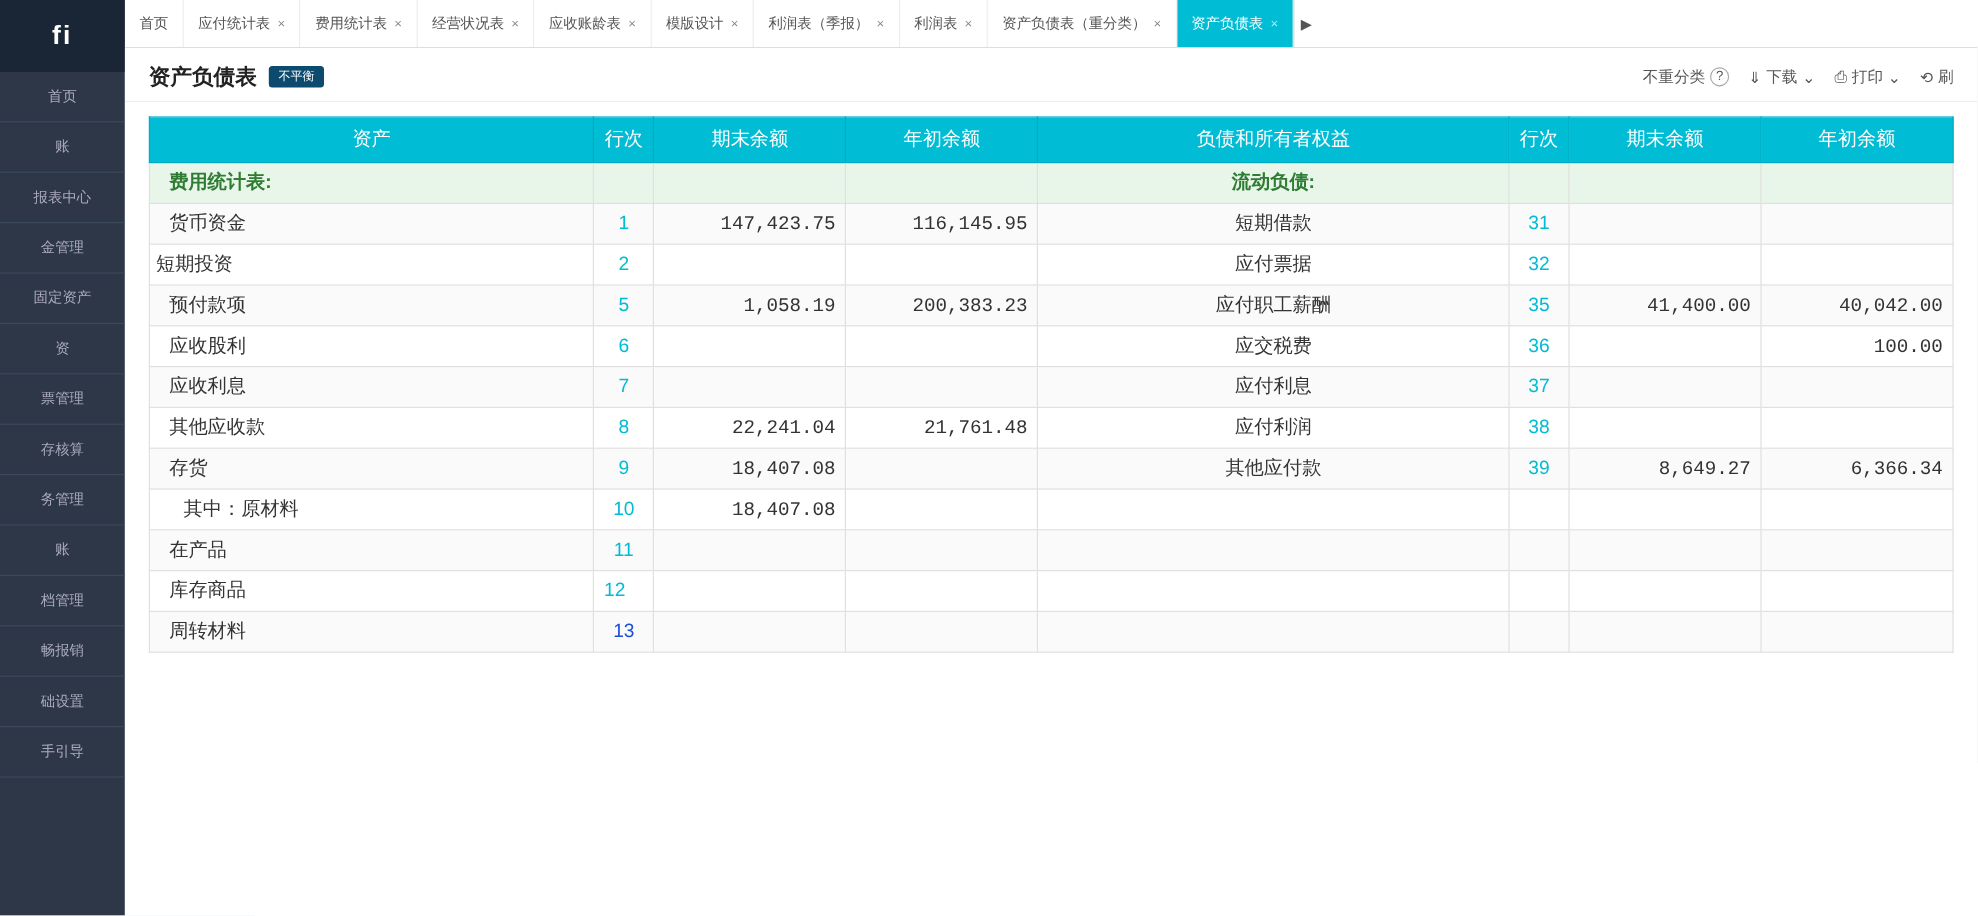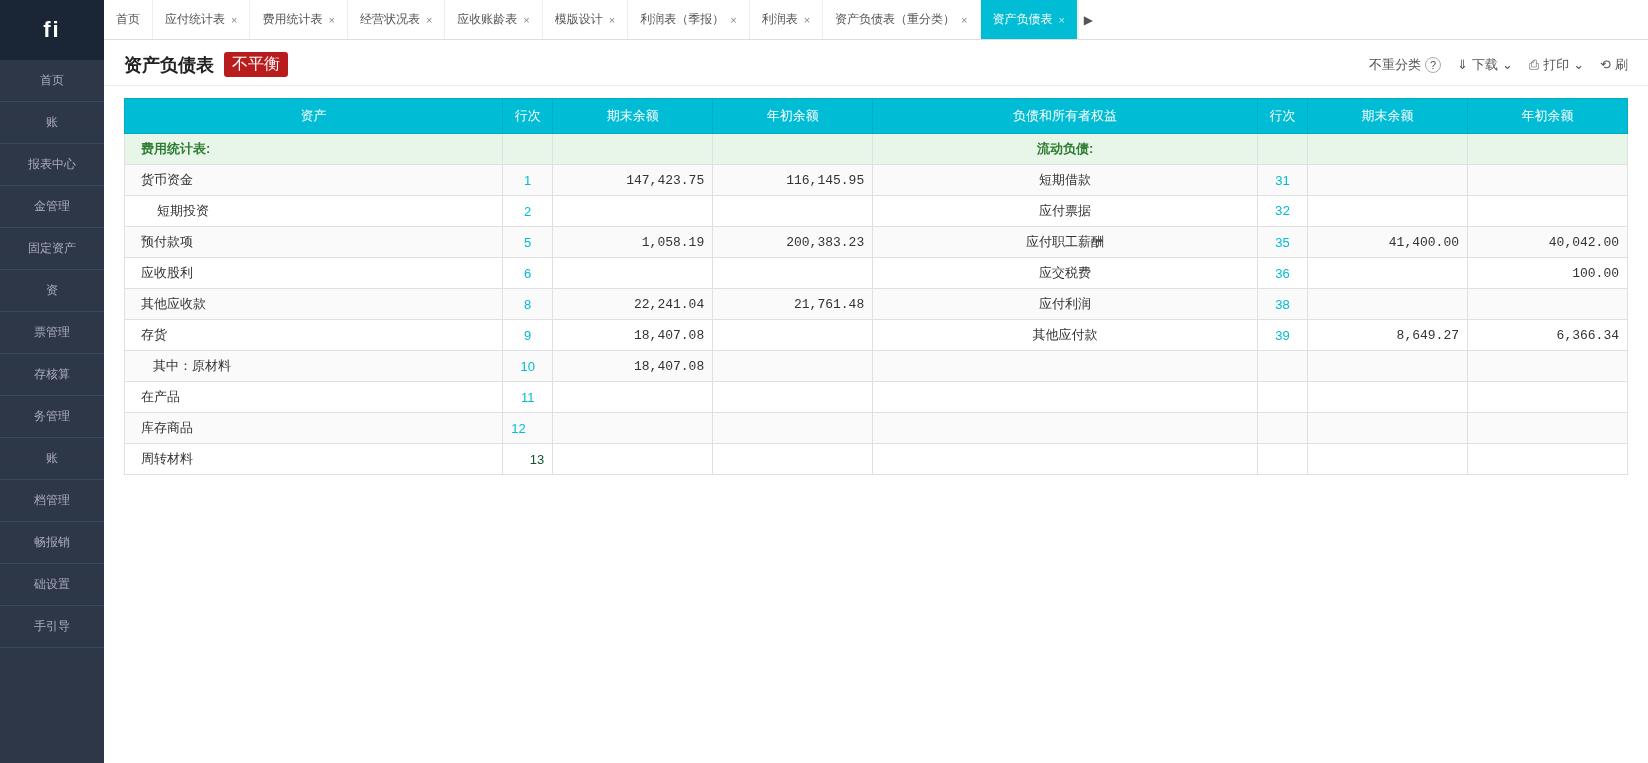--- a/index.html
+++ b/index.html
@@ -113,23 +113,23 @@
       display: flex;
       align-items: center;
       gap: 10px;
     }
     .page-title {
       font-size: 18px;
       font-weight: bold;
       color: #222;
     }
     .badge-unbalanced {
-      background: #b91c1c;
+      background: #0c4a6e;
       color: #fff;
-      font-size: 16px;
+      font-size: 10px;
       padding: 2px 8px;
       border-radius: 3px;
     }
     .header-actions {
       display: flex;
       align-items: center;
       gap: 16px;
       color: #555;
       font-size: 13px;
     }
@@ -143,21 +143,21 @@
 
     
     .table-wrapper {
       padding: 0 20px 20px 20px;
       overflow-x: auto;
     }
 
     table {
       width: 100%;
       border-collapse: collapse;
-      font-size: 13px;
+      font-size: 16px;
       margin-top: 12px;
     }
     thead tr th {
       background: #00bcd4;
       color: #fff;
       padding: 8px 6px;
       text-align: center;
       border: 1px solid #00acc1;
       font-weight: normal;
     }
@@ -321,26 +321,26 @@
       <td style="padding-left:16px">货币资金</td>
       <td style="color:#00bcd4;text-align:center;">1</td>
       <td class="num" style="text-align:right;">147,423.75</td>
       <td class="num" style="text-align:right;">116,145.95</td>
       <td>短期借款</td>
       <td style="color:#00bcd4;text-align:center;">31</td>
       <td class="num" style="text-align:right;"></td>
       <td class="num" style="text-align:right;"></td>
     </tr>
             <tr>
-      <td style="padding-left:32px">短期投资</td>
+      <td style="padding-left:5px">短期投资</td>
       <td style="color:#00bcd4;text-align:center;">2</td>
       <td class="num" style="text-align:right;"></td>
       <td class="num" style="text-align:right;"></td>
       <td>应付票据</td>
-      <td style="color:#00bcd4;font-family:Liberation Mono, monospace;">32</td>
+      <td style="color:#00bcd4;">32</td>
       <td class="num" style="text-align:right;"></td>
       <td class="num" style="text-align:right;"></td>
     </tr>
             <tr>
       <td style="padding-left:16px">预付款项</td>
       <td style="color:#00bcd4;text-align:center;">5</td>
       <td class="num" style="text-align:right;">1,058.19</td>
       <td class="num" style="text-align:right;">200,383.23</td>
       <td>应付职工薪酬</td>
       <td style="color:#00bcd4;text-align:center;">35</td>
@@ -351,20 +351,30 @@
       <td style="padding-left:16px">应收股利</td>
       <td style="color:#00bcd4;text-align:center;">6</td>
       <td class="num" style="text-align:right;"></td>
       <td class="num" style="text-align:right;"></td>
       <td>应交税费</td>
       <td style="color:#00bcd4;text-align:center;">36</td>
       <td class="num" style="text-align:right;"></td>
       <td class="num" style="text-align:right;">100.00</td>
     </tr>
             <tr>
+      <td style="padding-left:16px">应收利息</td>
+      <td style="color:#00bcd4;text-align:center;">7</td>
+      <td class="num" style="text-align:right;"></td>
+      <td class="num" style="text-align:right;"></td>
+      <td>应付利息</td>
+      <td style="color:#00bcd4;text-align:center;">37</td>
+      <td class="num" style="text-align:right;"></td>
+      <td class="num" style="text-align:right;"></td>
+    </tr>
+            <tr>
       <td style="padding-left:16px">其他应收款</td>
       <td style="color:#00bcd4;text-align:center;">8</td>
       <td class="num" style="text-align:right;">22,241.04</td>
       <td class="num" style="text-align:right;">21,761.48</td>
       <td>应付利润</td>
       <td style="color:#00bcd4;text-align:center;">38</td>
       <td class="num" style="text-align:right;"></td>
       <td class="num" style="text-align:right;"></td>
     </tr>
             <tr>
@@ -402,21 +412,21 @@
       <td style="color:#00bcd4;text-align:left;">12</td>
       <td class="num" style="text-align:right;"></td>
       <td class="num" style="text-align:right;"></td>
       <td></td>
       <td style="color:#00bcd4;text-align:center;"></td>
       <td class="num" style="text-align:right;"></td>
       <td class="num" style="text-align:right;"></td>
     </tr>
             <tr>
       <td style="padding-left:16px">周转材料</td>
-      <td style="color:#14532d;text-align:right;">13</td>
+      <td style="color:#1d4ed8;text-align:center;">13</td>
       <td class="num" style="text-align:right;"></td>
       <td class="num" style="text-align:right;"></td>
       <td></td>
       <td style="color:#00bcd4;text-align:center;"></td>
       <td class="num" style="text-align:right;"></td>
       <td class="num" style="text-align:right;"></td>
     </tr>
           </tbody>
       </table>
     </div>

